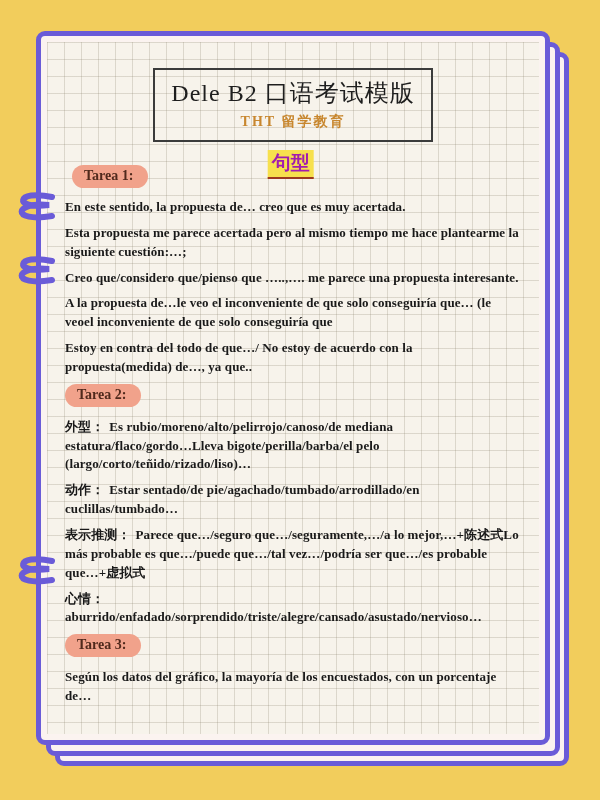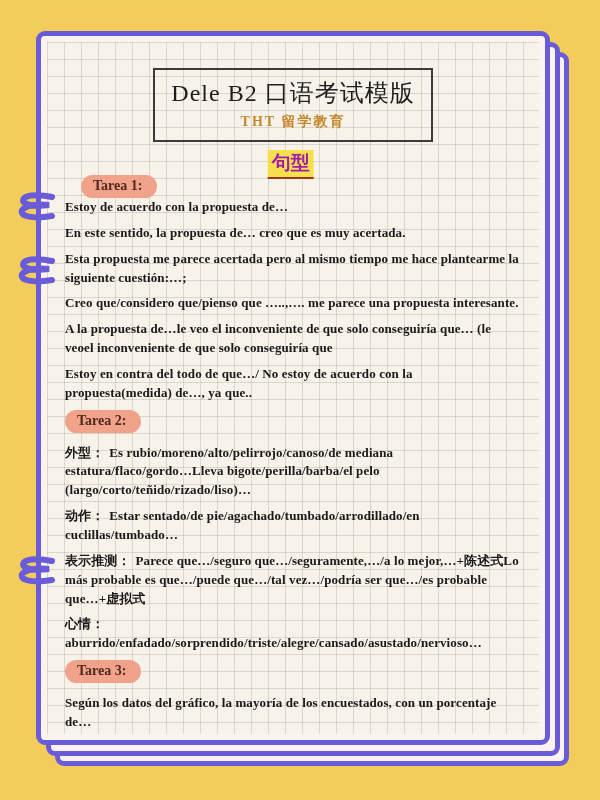--- a/index.html
+++ b/index.html
@@ -56,21 +56,21 @@
   }
   .badge {
     display: inline-block;
     background: #F1A28B;
     color: #50291C;
     font-weight: bold;
     font-size: 14px;
     border-radius: 14px;
     padding: 3px 15px 4px 12px;
   }
-  .topic-row .badge { position: absolute; left: 16px; top: 13px; margin-top: 10px; }
+  .topic-row .badge { position: absolute; left: 7px; top: 13px; }
   .badge-line { margin: 6px 0 11px 0; }
   p.phrase {
     font-size: 13px;
     font-weight: bold;
     color: #191919;
     line-height: 1.45;
     margin-bottom: 7px;
     letter-spacing: 0.1px;
   }
   p.phrase .cn { margin-right: 5px; text-align: right; }
@@ -106,21 +106,20 @@
       <div class="title-box">
         <div class="title">Dele B2 口语考试模版</div>
         <div class="subtitle">THT 留学教育</div>
       </div>
 
       <div class="topic-row">
         <span class="badge">Tarea 1:</span>
         <span class="highlight">句型</span>
       </div>
 
-      <p class="phrase"><span>Estoy de acuerdo con la propuesta de…</span></p>
       <p class="phrase"><span>En este sentido, la propuesta de… creo que es muy acertada.</span></p>
       <p class="phrase"><span>Esta propuesta me parece acertada pero al mismo tiempo me hace plantearme la siguiente cuestión:…;</span></p>
       <p class="phrase"><span>Creo que/considero que/pienso que …..,…. me parece una propuesta interesante.</span></p>
       <p class="phrase"><span>A la propuesta de…le veo el inconveniente de que solo conseguiría que… (le veoel inconveniente de que solo conseguiría que</span></p>
       <p class="phrase"><span>Estoy en contra del todo de que…/ No estoy de acuerdo con la propuesta(medida) de…, ya que..</span></p>
 
       <div class="badge-line">
         <span class="badge">Tarea 2:</span>
       </div>
 

